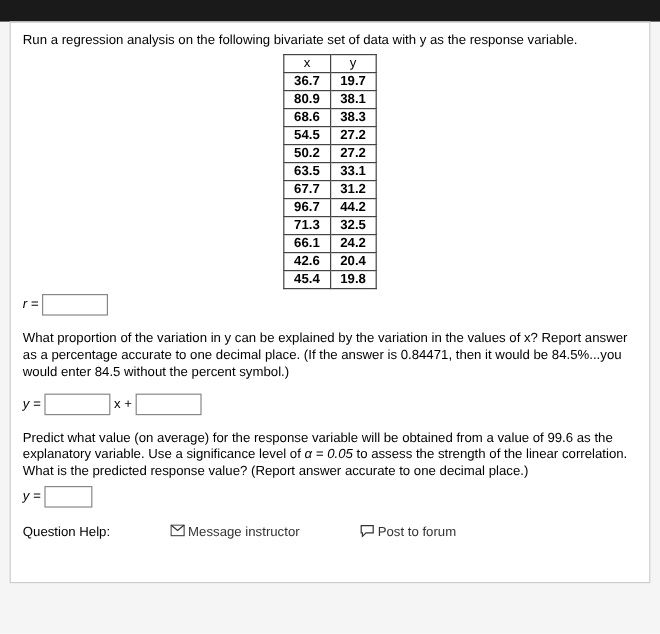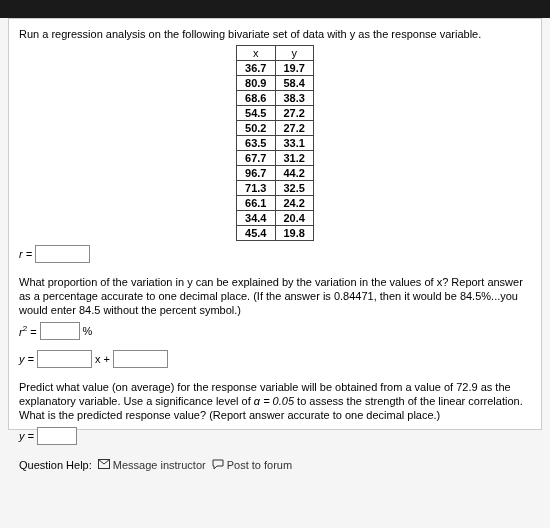--- a/index.html
+++ b/index.html
@@ -14,21 +14,21 @@
     .topbar {
       background: #1a1a1a;
       height: 18px;
       width: 100%;
     }
     .page {
       background: #fff;
       margin: 0 8px;
       padding: 8px 10px;
       border: 1px solid #ccc;
-      height: 412px;
+      height: 468px;
       position: relative;
     }
     .prompt-text { line-height: 1.35; }
     .data-table {
       border-collapse: collapse;
       margin: 3px auto 4px auto;
     }
     .data-table th, .data-table td {
       border: 1px solid #444;
       padding: 1px 8px;
@@ -55,20 +55,21 @@
       display: flex;
       align-items: center;
       gap: 6px;
     }
     .help-link {
       color: #333;
       display: inline-flex;
       align-items: center;
       gap: 3px;
       cursor: pointer;
+      margin-left: 44px;
     }
     .icon { display: inline-block; }
     .it { font-style: italic; }
     .sup { vertical-align: super; font-size: 8px; }
   </style>
 </head>
 <body>
 
 <div class="topbar"></div>
 
@@ -83,21 +84,21 @@
         <th>y</th>
       </tr>
     </thead>
     <tbody id="tbody">
         <tr>
           <td>36.7</td>
           <td>19.7</td>
         </tr>
         <tr>
           <td>80.9</td>
-          <td>58.4</td>
+          <td>38.1</td>
         </tr>
         <tr>
           <td>68.6</td>
           <td>38.3</td>
         </tr>
         <tr>
           <td>54.5</td>
           <td>27.2</td>
         </tr>
         <tr>
@@ -118,53 +119,46 @@
         </tr>
         <tr>
           <td>71.3</td>
           <td>32.5</td>
         </tr>
         <tr>
           <td>66.1</td>
           <td>24.2</td>
         </tr>
         <tr>
-          <td>34.4</td>
+          <td>42.6</td>
           <td>20.4</td>
         </tr>
         <tr>
           <td>45.4</td>
           <td>19.8</td>
         </tr>
       </tbody>
   </table>
 
   <div class="inline-row">
     <span class="it">r =</span>
     <input class="answer-box" style="">
   </div>
 
   <div class="para prompt-text">What proportion of the variation in y can be explained by the variation in the values of x? Report answer as a percentage accurate to one decimal place. (If the answer is 0.84471, then it would be 84.5%...you would enter 84.5 without the percent symbol.)</div>
-  <div class="inline-row">
-    <span>
-      <span class="it">r</span><span class="sup">2</span><span> =</span>
-    </span>
-    <input class="answer-box small" style="">
-    <span>%</span>
-  </div>
 
   <div class="inline-row" style="margin-top:10px;">
     <span class="it">y =</span>
     <input class="answer-box" style="">
     <span>x +</span>
     <input class="answer-box" style="">
   </div>
 
   <div class="para prompt-text">
-    <span>Predict what value (on average) for the response variable will be obtained from a value of 72.9 as the explanatory variable. Use a significance level of </span><span class="it">α = 0.05</span><span> to assess the strength of the linear correlation.</span>
+    <span>Predict what value (on average) for the response variable will be obtained from a value of 99.6 as the explanatory variable. Use a significance level of </span><span class="it">α = 0.05</span><span> to assess the strength of the linear correlation.</span>
   </div>
 
   <div class="para prompt-text" style="margin-top:0;">What is the predicted response value? (Report answer accurate to one decimal place.)</div>
   <div class="inline-row">
     <span class="it">y =</span>
     <input class="answer-box small" style="">
   </div>
 
   <div class="question-help">
     <span>Question Help:</span>

